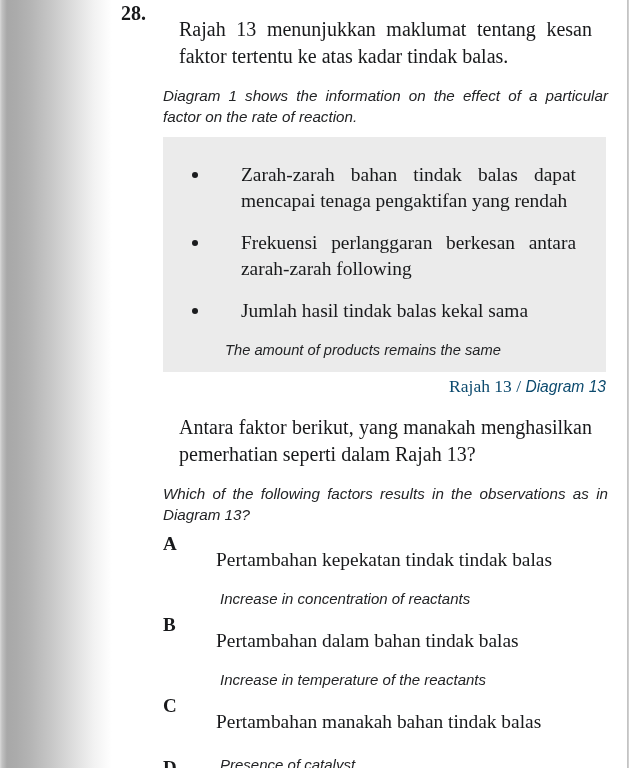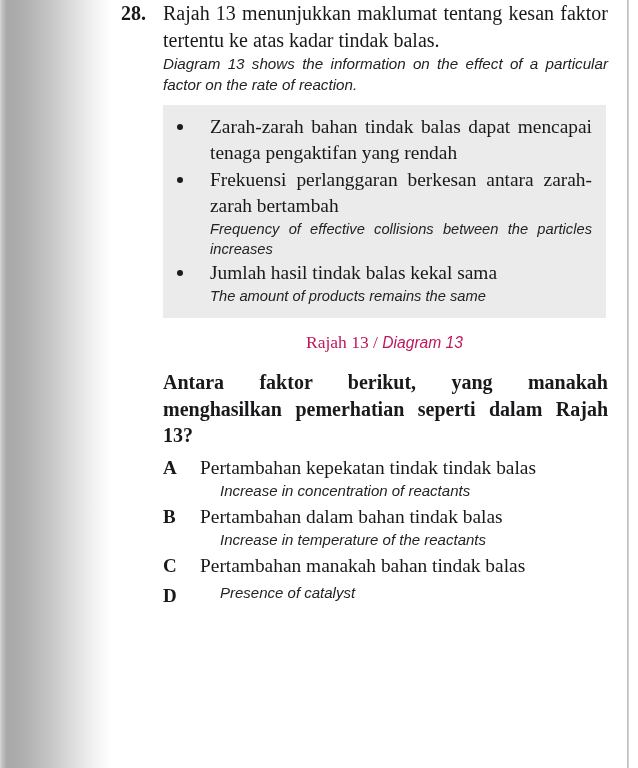--- a/index.html
+++ b/index.html
@@ -85,21 +85,21 @@
     width: 445px;
   }
 
   .my {
     font-family: "Liberation Serif", serif;
     font-size: 20px;
     line-height: 26.5px;
     color: #18191b;
     text-align: justify;
     text-justify: inter-word;
-    margin: 0;
+    margin: 16px;
   }
   .my.last-line-nojust { text-align-last: left; }
 
   .en {
     font-family: "Liberation Sans", sans-serif;
     font-style: italic;
     font-size: 15.2px;
     line-height: 21px;
     color: #222325;
     text-align: justify;
@@ -107,21 +107,21 @@
     text-align-last: left;
     margin: 0;
   }
 
   
   .panel {
     margin-top: 10px;
     margin-left: 0px;
     width: 443px;
     background: #ebebeb;
-    padding: 9px 14px 12px 7px;
+    padding: 9px 14px 12px 22px;
     box-sizing: border-box;
   }
   .bullet-list {
     list-style: none;
     margin: 0;
     padding: 0;
   }
   .bullet-item {
     position: relative;
     padding-left: 40px;
@@ -141,38 +141,37 @@
     font-size: 19.4px;
     line-height: 26px;
   }
   .panel .en {
     font-size: 14.7px;
     line-height: 20px;
   }
 
   
   .caption {
-    margin-top: 13px;
+    margin-top: 3px;
     width: 443px;
-    text-align: center;
+    text-align: right;
     font-family: "Liberation Serif", serif;
     font-size: 17.5px;
     line-height: 22px;
-    color: #be185d;
+    color: #0c4a6e;
   }
   .caption .cap-en {
     font-family: "Liberation Sans", sans-serif;
     font-style: italic;
     font-size: 15.6px;
   }
 
   
   .stem {
     margin-top: 15px;
-    font-weight: bold;
   }
   .stem .my { text-align: justify; text-align-last: left; }
   .stem .en { margin-top: 1px; }
 
   
   .options { margin-top: 6px; }
   .option {
     display: flex;
     align-items: flex-start;
     margin-bottom: 4px;
@@ -211,51 +210,51 @@
   <div id="content">
 
     <div class="qblock">
 
       <div class="qnum">28.</div>
 
       <div class="qbody">
 
         <p class="my last-line-nojust">Rajah 13 menunjukkan maklumat tentang kesan faktor tertentu ke atas kadar tindak balas.</p>
 
-        <p class="en">Diagram 13 shows the information on the effect of a particular factor on the rate of reaction.</p>
+        <p class="en">Diagram 1 shows the information on the effect of a particular factor on the rate of reaction.</p>
 
         <div class="panel">
           <ul class="bullet-list">
 
             <li class="bullet-item">
               <span class="bullet-dot"></span>
               <p class="my last-line-nojust">Zarah-zarah bahan tindak balas dapat mencapai tenaga pengaktifan yang rendah</p>
             </li>
 
             <li class="bullet-item">
               <span class="bullet-dot"></span>
-              <p class="my last-line-nojust">Frekuensi perlanggaran berkesan antara zarah-zarah bertambah</p>
-              <p class="en">Frequency of effective collisions between the particles increases</p>
+              <p class="my last-line-nojust">Frekuensi perlanggaran berkesan antara zarah-zarah following</p>
             </li>
 
             <li class="bullet-item">
               <span class="bullet-dot"></span>
               <p class="my last-line-nojust">Jumlah hasil tindak balas kekal sama</p>
               <p class="en">The amount of products remains the same</p>
             </li>
 
           </ul>
         </div>
 
         <div class="caption">
           <span>Rajah 13 / </span><span class="cap-en">Diagram 13</span>
         </div>
 
         <div class="stem">
           <p class="my">Antara faktor berikut, yang manakah menghasilkan pemerhatian seperti dalam Rajah 13?</p>
+          <p class="en">Which of the following factors results in the observations as in Diagram 13?</p>
         </div>
 
         <div class="options">
 
           <div class="option">
             <div class="opt-letter">A</div>
             <div class="opt-text">
               <p class="my">Pertambahan kepekatan tindak tindak balas</p>
               <p class="en">Increase in concentration of reactants</p>
             </div>

